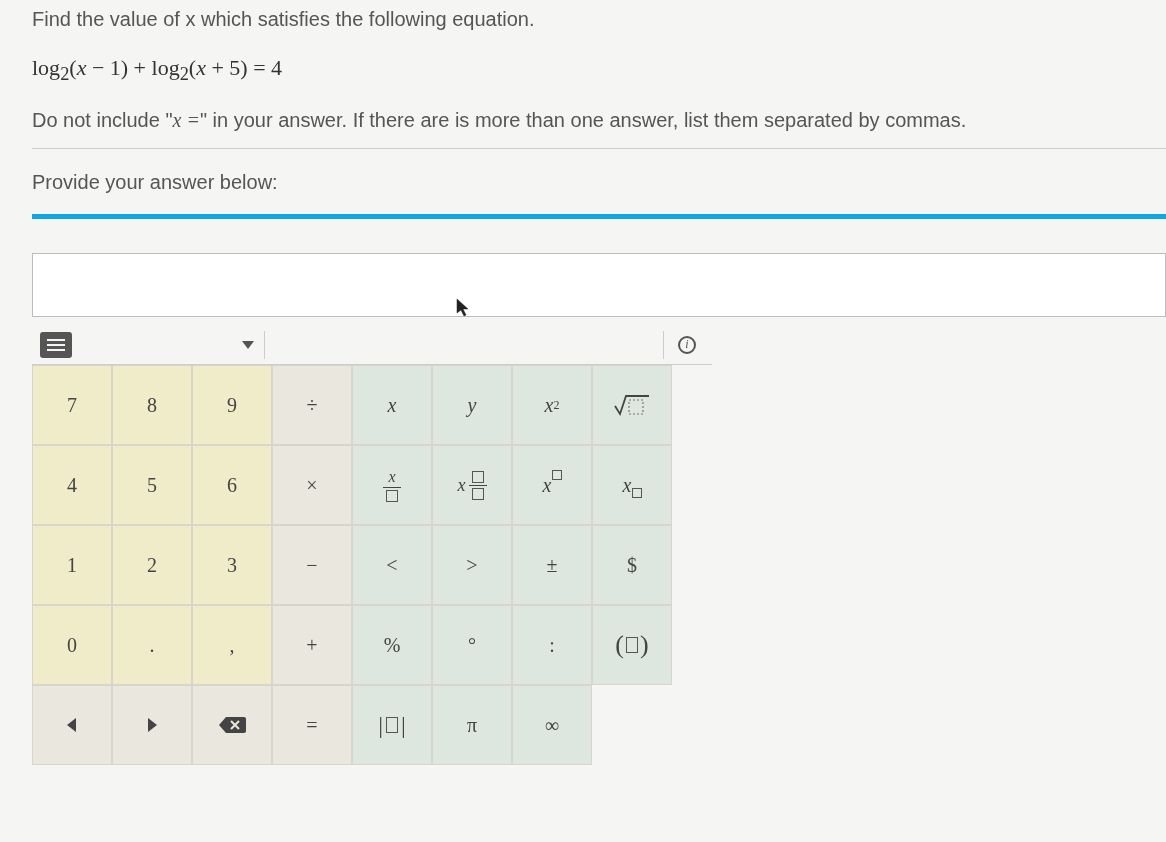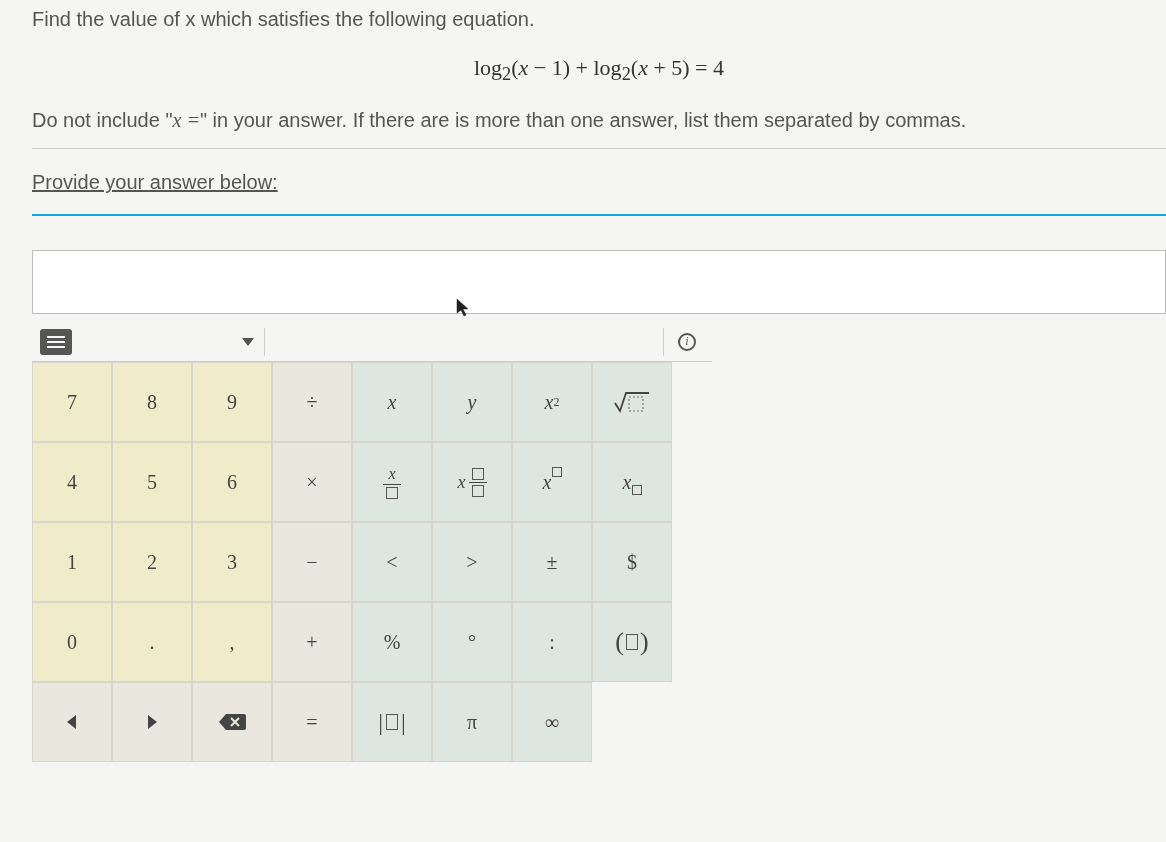--- a/index.html
+++ b/index.html
@@ -14,38 +14,36 @@
   .question-area {
     padding: 8px 0 0 0;
     margin-left: 32px;
   }
   .q-line1 {
     font-size: 20px;
     color: #555;
     padding: 0 0 14px 0;
   }
   .equation {
-    text-align: center;
     font-family: "Cambria Math", "Times New Roman", serif;
     font-size: 22px;
     color: #333;
     padding: 10px 0 18px 0;
   }
   .q-line2 {
     font-size: 20px;
     color: #555;
     padding: 6px 0 16px 0;
     border-bottom: 1px solid #ccc;
   }
   .provide {
     font-size: 20px;
     color: #555;
     padding: 22px 0 20px 0;
-    border-bottom: 2px solid #0ea5e9;
-    text-decoration: underline;
+    border-bottom: 5px solid #0ea5e9;
   }
   .answer-input-wrap {
     padding: 34px 0 0 0;
   }
   .answer-input {
     width: 100%;
     height: 64px;
     background: #fff;
     border: 1px solid #bdbdbd;
     font-size: 18px;

